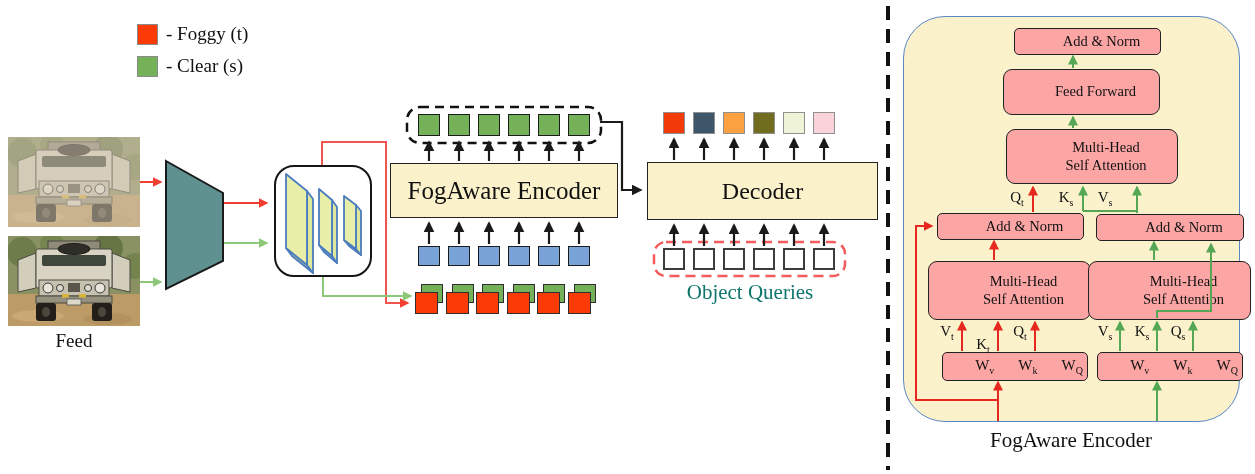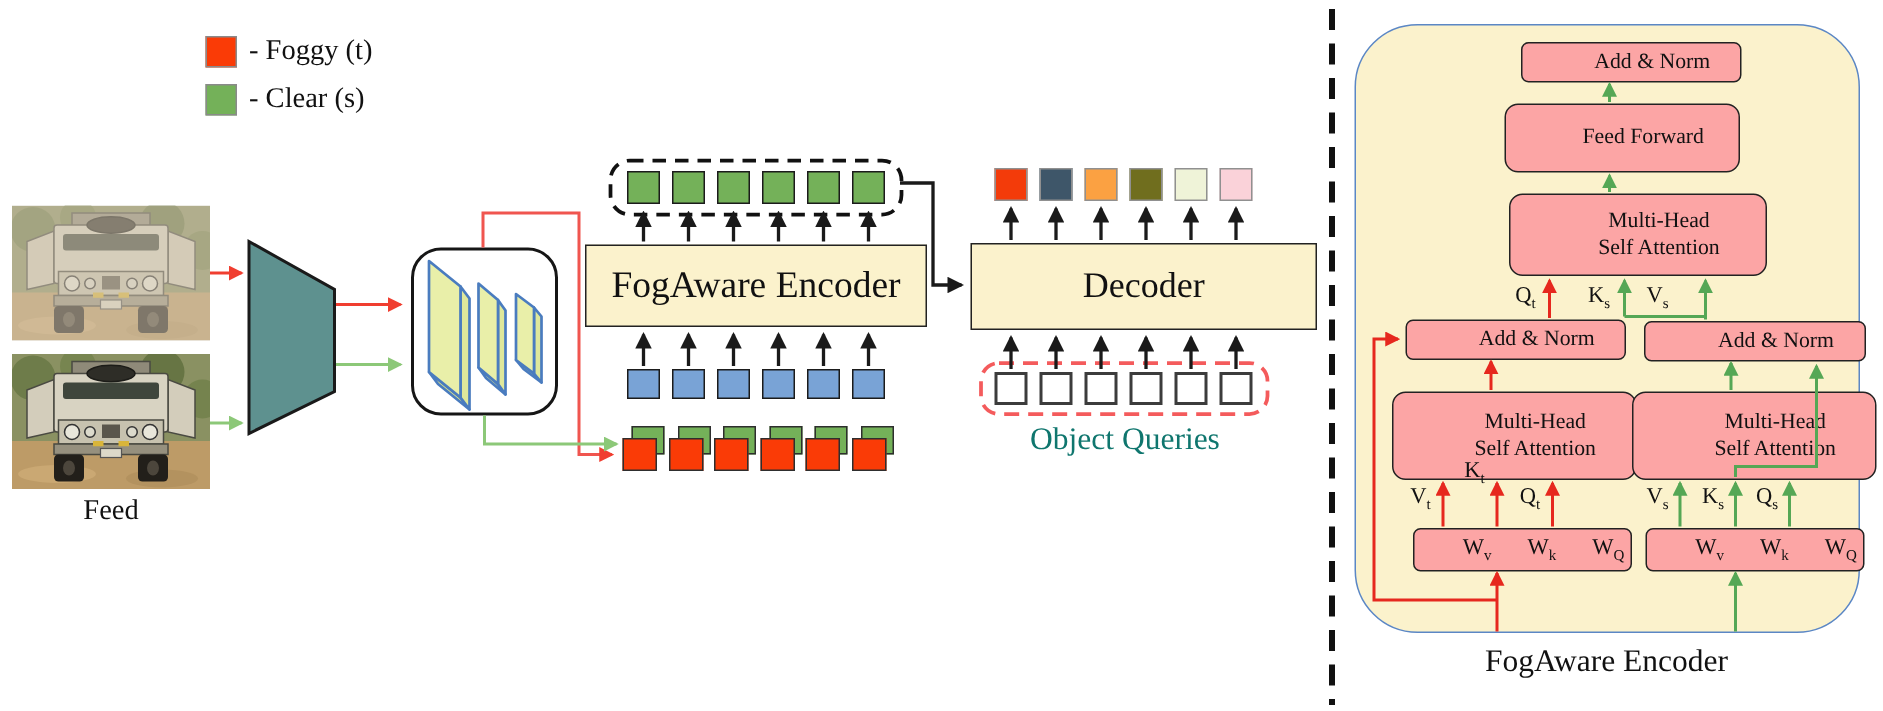--- a/index.html
+++ b/index.html
@@ -200,21 +200,21 @@
     <span>Multi-Head</span>
     <span>Self Attention</span>
   </div>
   <div class="pbox" style="left:1088px;top:261px;width:133px;height:57px;border-radius:9px;">
     <span>Multi-Head</span>
     <span>Self Attention</span>
   </div>
 
   <div class="plabel" style="left:935px;top:323px;width:24px;">
     <span>V</span><sub>t</sub></div>
-  <div class="plabel" style="left:971px;top:306px;width:24px;">
+  <div class="plabel" style="left:971px;top:336px;width:24px;">
     <span>K</span><sub>t</sub></div>
   <div class="plabel" style="left:1008px;top:323px;width:24px;">
     <span>Q</span><sub>t</sub></div>
 
   <div class="plabel" style="left:1093px;top:323px;width:24px;">
     <span>V</span><sub>s</sub></div>
   <div class="plabel" style="left:1130px;top:323px;width:24px;">
     <span>K</span><sub>s</sub></div>
   <div class="plabel" style="left:1166px;top:323px;width:24px;">
     <span>Q</span><sub>s</sub></div>

